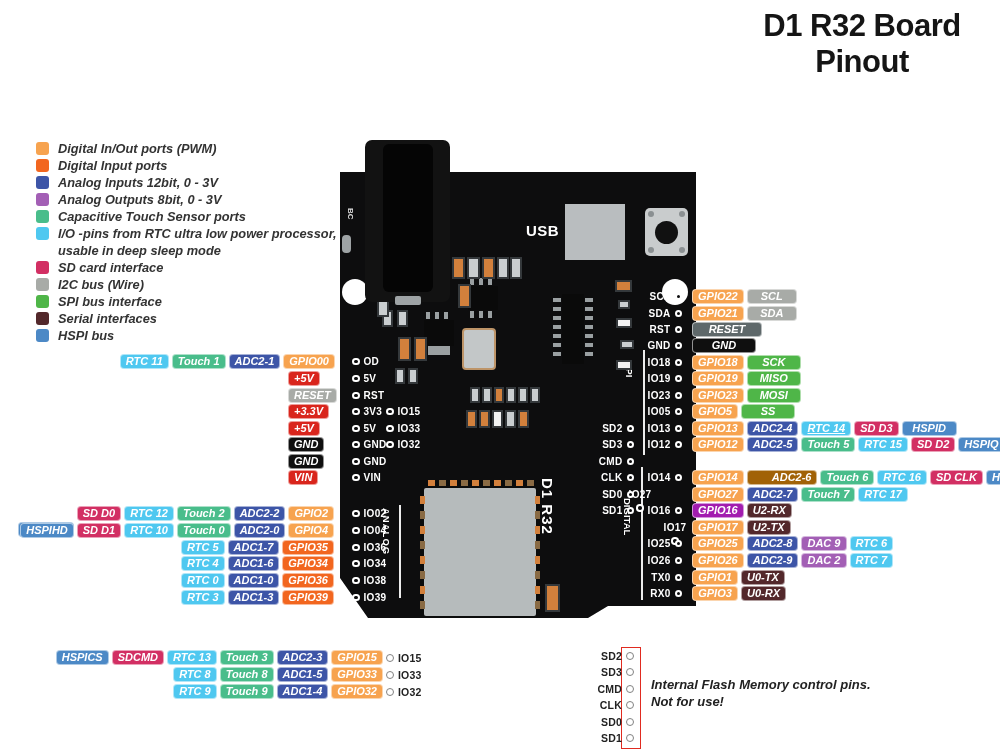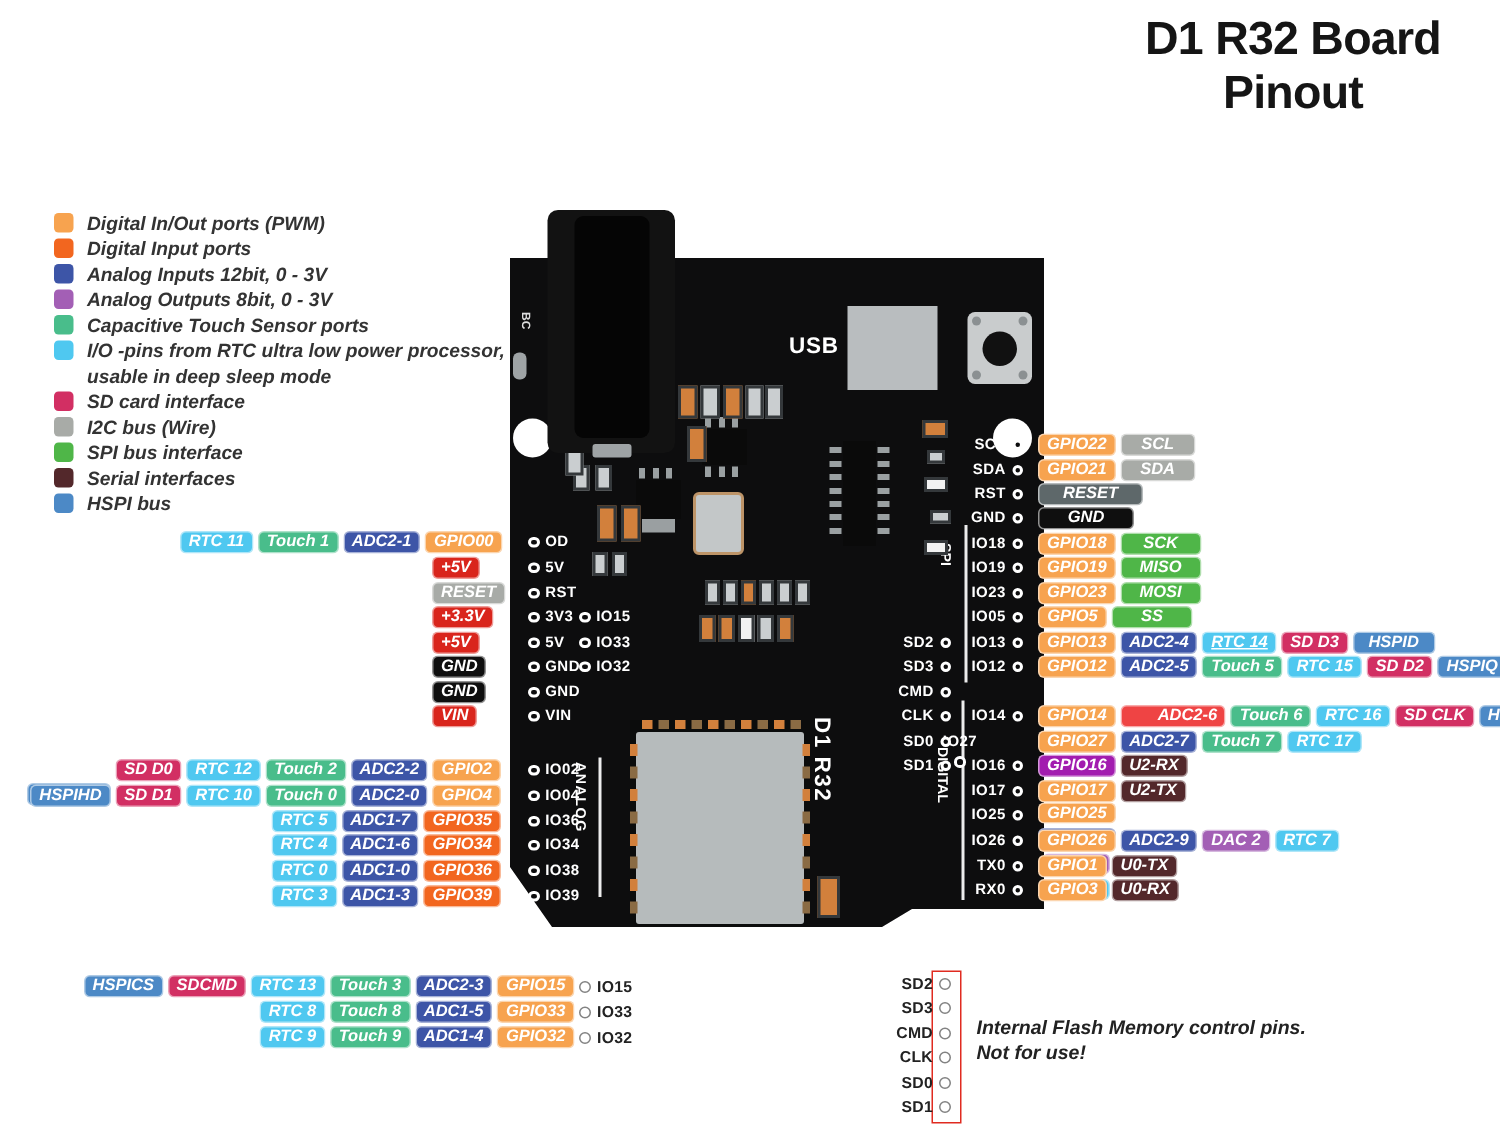--- a/index.html
+++ b/index.html
@@ -366,41 +366,41 @@
     <div class="label-row" style="top: 436px; left: 692px;">
       <div class="badge" style="background: rgb(247, 163, 79);">GPIO12</div>
       <div class="badge" style="background: rgb(61, 85, 167);">ADC2-5</div>
       <div class="badge" style="background: rgb(73, 189, 139);">Touch 5</div>
       <div class="badge" style="background: rgb(79, 200, 240);">RTC 15</div>
       <div class="badge" style="background: rgb(210, 47, 99);">SD D2</div>
       <div class="badge" style="background: rgb(76, 137, 198);">HSPIQ</div>
     </div>
     <div class="label-row" style="top: 469px; left: 692px;">
       <div class="badge" style="background: rgb(247, 163, 79);">GPIO14</div>
-      <div class="badge" style="background: #ef4444; padding-left: 24px;">ADC2-6</div>
+      <div class="badge" style="background: #a16207; padding-left: 24px;">ADC2-6</div>
       <div class="badge" style="background: rgb(73, 189, 139);">Touch 6</div>
       <div class="badge" style="background: rgb(79, 200, 240);">RTC 16</div>
       <div class="badge" style="background: rgb(210, 47, 99);">SD CLK</div>
       <div class="badge" style="background: rgb(76, 137, 198);">HSPICL</div>
     </div>
     <div class="label-row" style="top: 486px; left: 692px;">
       <div class="badge" style="background: rgb(247, 163, 79);">GPIO27</div>
       <div class="badge" style="background: rgb(61, 85, 167);">ADC2-7</div>
       <div class="badge" style="background: rgb(73, 189, 139);">Touch 7</div>
       <div class="badge" style="background: rgb(79, 200, 240);">RTC 17</div>
     </div>
     <div class="label-row" style="top: 502px; left: 692px;">
       <div class="badge" style="background: #a21caf;">GPIO16</div>
       <div class="badge" style="background: rgb(83, 40, 43);">U2-RX</div>
     </div>
     <div class="label-row" style="top: 519px; left: 692px;">
       <div class="badge" style="background: rgb(247, 163, 79);">GPIO17</div>
       <div class="badge" style="background: rgb(83, 40, 43);">U2-TX</div>
     </div>
-    <div class="label-row" style="top: 535px; left: 692px; flex-direction: column;">
+    <div class="label-row" style="top: 535px; left: 692px;">
       <div class="badge" style="background: rgb(247, 163, 79);">GPIO25</div>
       <div class="badge" style="background: rgb(61, 85, 167);">ADC2-8</div>
       <div class="badge" style="background: rgb(163, 95, 181);">DAC 9</div>
       <div class="badge" style="background: rgb(79, 200, 240);">RTC 6</div>
     </div>
     <div class="label-row" style="top: 552px; left: 692px;">
       <div class="badge" style="background: rgb(247, 163, 79);">GPIO26</div>
       <div class="badge" style="background: rgb(61, 85, 167);">ADC2-9</div>
       <div class="badge" style="background: rgb(163, 95, 181);">DAC 2</div>
       <div class="badge" style="background: rgb(79, 200, 240);">RTC 7</div>
@@ -526,21 +526,21 @@
       <div class="ring"></div>
     </div>
     <div class="bpin r" style="top: 489px; left: 598px; width: 84px; flex-direction: column;">
       <div class="txt">IO27</div>
       <div class="ring"></div>
     </div>
     <div class="bpin r" style="top: 505px; left: 598px; width: 84px;">
       <div class="txt">IO16</div>
       <div class="ring"></div>
     </div>
-    <div class="bpin r" style="top: 522px; left: 598px; width: 84px;">
+    <div class="bpin r" style="top: 522px; left: 633px; width: 84px; flex-direction: column;">
       <div class="txt">IO17</div>
       <div class="ring"></div>
     </div>
     <div class="bpin r" style="top: 538px; left: 598px; width: 84px;">
       <div class="txt">IO25</div>
       <div class="ring"></div>
     </div>
     <div class="bpin r" style="top: 555px; left: 598px; width: 84px;">
       <div class="txt">IO26</div>
       <div class="ring"></div>

